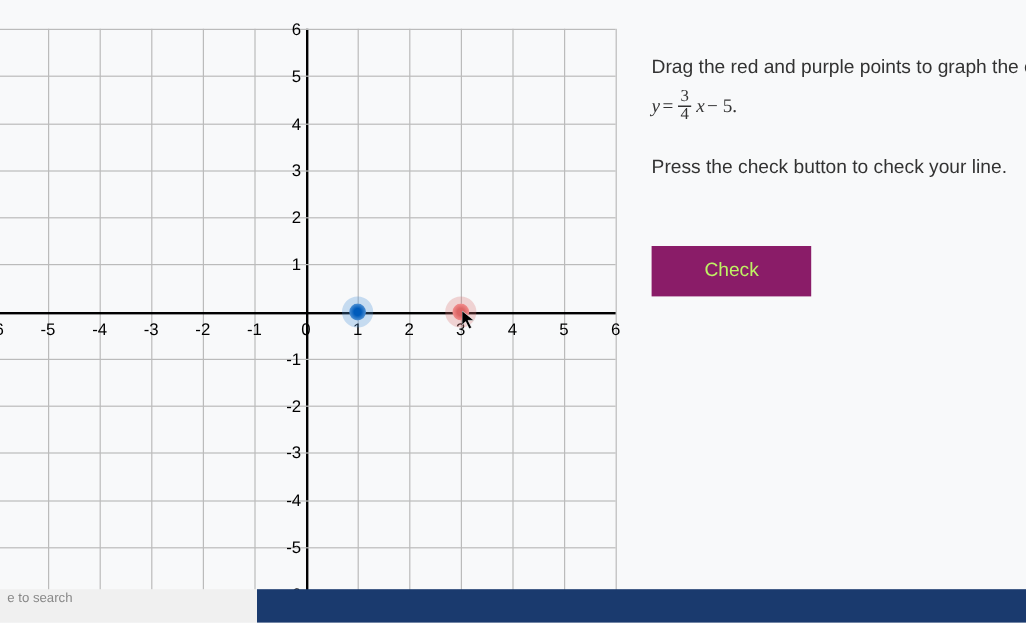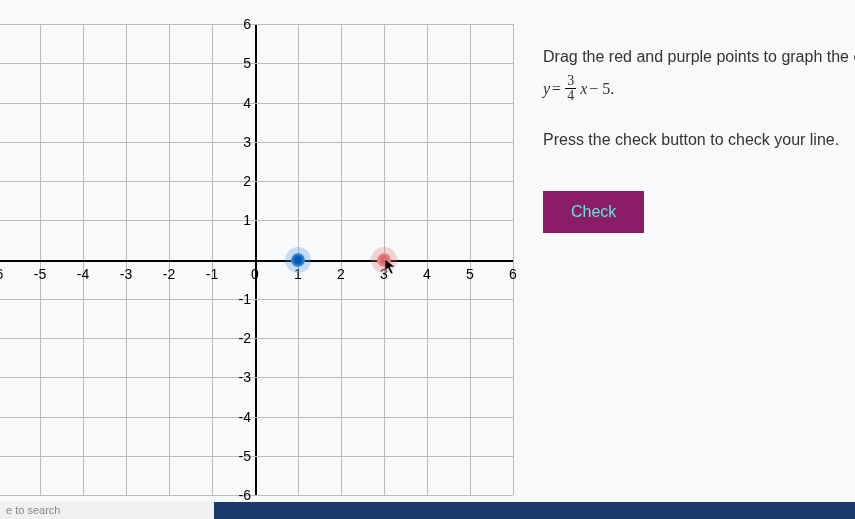--- a/index.html
+++ b/index.html
@@ -126,34 +126,34 @@
       vertical-align: middle;
       margin: 0 2px;
     }
     .frac .num { border-bottom: 1px solid #000; padding: 0 2px; }
     .frac .den { padding: 0 2px; }
     .instruction2 {
       font-size: 16px;
       margin-top: 28px;
     }
     .check-btn {
-      margin-top: 42px;
+      margin-top: 56px;
       background: #8a1c68;
-      color: #5eead4;
+      color: #bef264;
       border: none;
-      padding: 12px 28px;
+      padding: 12px 44px;
       font-size: 16px;
       cursor: pointer;
     }
     .bottom-bar {
       position: absolute;
       bottom: 0;
       left: 0;
       right: 0;
-      height: 17px;
+      height: 28px;
       background: linear-gradient(to right, #f0f0f0 0%, #f0f0f0 25%, #1a3a6e 25%, #1a3a6e 100%);
       font-size: 11px;
       color: #888;
       padding-left: 6px;
       line-height: 17px;
     }
   </style>
 </head>
 <body>
 

